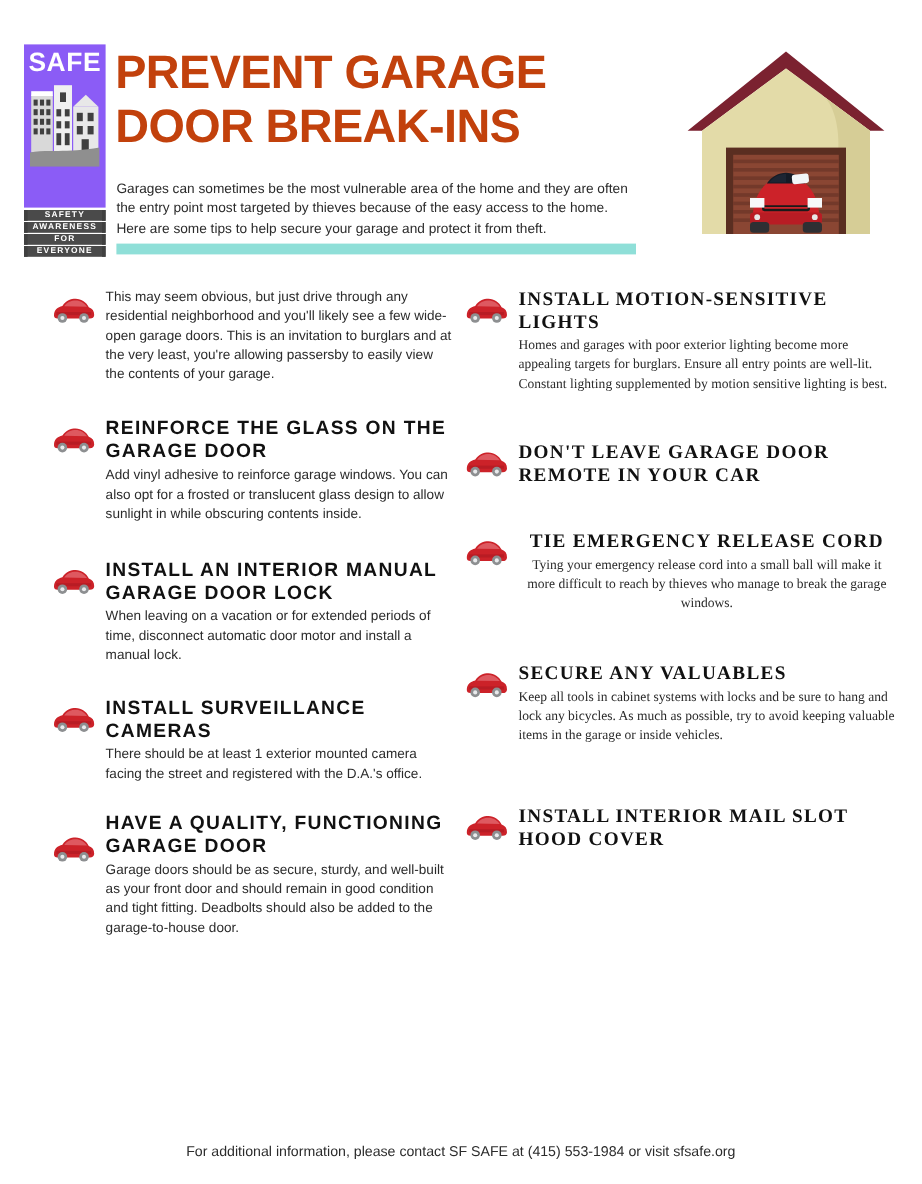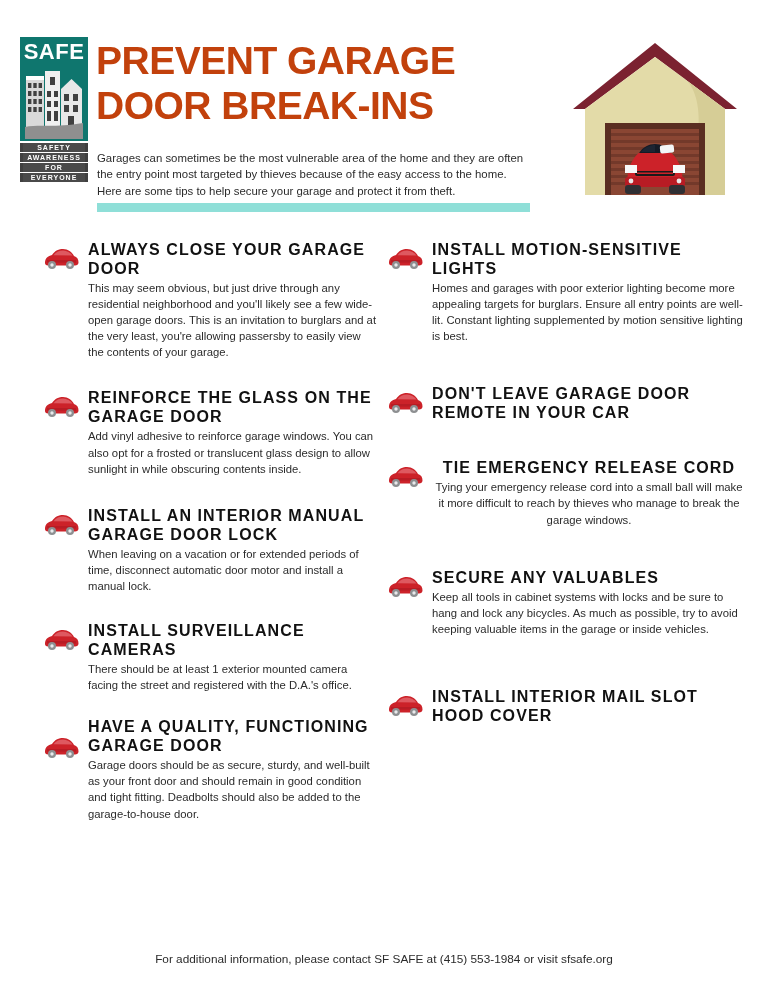--- a/index.html
+++ b/index.html
@@ -26,22 +26,22 @@
   }
   .logo {
     position: absolute;
     left: 20px;
     top: 37px;
     width: 68px;
     height: 142px;
   }
   .logo-badge {
     width: 68px;
-    height: 104px;
-    background: #0f766e;
+    height: 136px;
+    background: #8b5cf6;
     position: relative;
     overflow: hidden;
   }
   .logo-word {
     position: absolute;
     top: 3px;
     left: 0;
     width: 68px;
     text-align: center;
     color: #ffffff;
@@ -150,21 +150,21 @@
   .col-left  .tip:nth-child(1) { margin-bottom: 28px; }
   .col-left  .tip:nth-child(2) { margin-bottom: 29px; }
   .col-left  .tip:nth-child(3) { margin-bottom: 27px; }
   .col-left  .tip:nth-child(4) { }
   .col-right .tip:nth-child(1) { margin-bottom: 40px; }
   .col-right .tip:nth-child(2) { margin-bottom: 36px; }
   .col-right .tip:nth-child(3) { margin-bottom: 40px; text-align: center; }
   .col-right .tip:nth-child(4) { margin-bottom: 50px; }
 
   .col-right .tip-icon { left: 8px; }
-  .col-right .tip { padding-left: 54px; }
+  .col-right .tip { padding-left: 54px; font-family: Liberation Serif, serif; }
 
   
   .footer {
     position: absolute;
     left: 0;
     top: 952px;
     width: 768px;
     text-align: center;
     font-size: 11.8px;
     color: #2b2b2b;
@@ -271,21 +271,20 @@
   <div class="tip">
     <svg class="tip-icon" viewBox="0 0 38 24">
       <path d="M3 17 C3 12, 6 10, 10 9 C13 4.5, 17 3, 21 3 C26 3, 30 6, 32 10 C35 11, 36.5 13, 36.5 16.5 C36.5 18.5, 35 19.5, 33 19.5 L6 19.5 C4 19.5, 3 18.5, 3 17 Z" fill="#cc2229"></path>
       <path d="M11.5 9.2 C14 5.6, 17.5 4.4, 21 4.4 C25 4.4, 28.5 6.6, 30.5 9.6 Z" fill="#e0636a" opacity="0.85"></path>
       <rect x="5" y="14" width="29" height="2.6" fill="#b81c24"></rect>
       <circle cx="10" cy="19" r="4" fill="#8d8f91"></circle>
       <circle cx="10" cy="19" r="1.7" fill="#e9eaec"></circle>
       <circle cx="28" cy="19" r="4" fill="#8d8f91"></circle>
       <circle cx="28" cy="19" r="1.7" fill="#e9eaec"></circle>
     </svg>
-    <p class="tip-title">ALWAYS CLOSE YOUR GARAGE DOOR</p>
     <p class="tip-body">This may seem obvious, but just drive through any residential neighborhood and you'll likely see a few wide-open garage doors. This is an invitation to burglars and at the very least, you're allowing passersby to easily view the contents of your garage.</p>
   </div>
 
   <div class="tip">
     <svg class="tip-icon" viewBox="0 0 38 24">
       <path d="M3 17 C3 12, 6 10, 10 9 C13 4.5, 17 3, 21 3 C26 3, 30 6, 32 10 C35 11, 36.5 13, 36.5 16.5 C36.5 18.5, 35 19.5, 33 19.5 L6 19.5 C4 19.5, 3 18.5, 3 17 Z" fill="#cc2229"></path>
       <path d="M11.5 9.2 C14 5.6, 17.5 4.4, 21 4.4 C25 4.4, 28.5 6.6, 30.5 9.6 Z" fill="#e0636a" opacity="0.85"></path>
       <rect x="5" y="14" width="29" height="2.6" fill="#b81c24"></rect>
       <circle cx="10" cy="19" r="4" fill="#8d8f91"></circle>
       <circle cx="10" cy="19" r="1.7" fill="#e9eaec"></circle>

